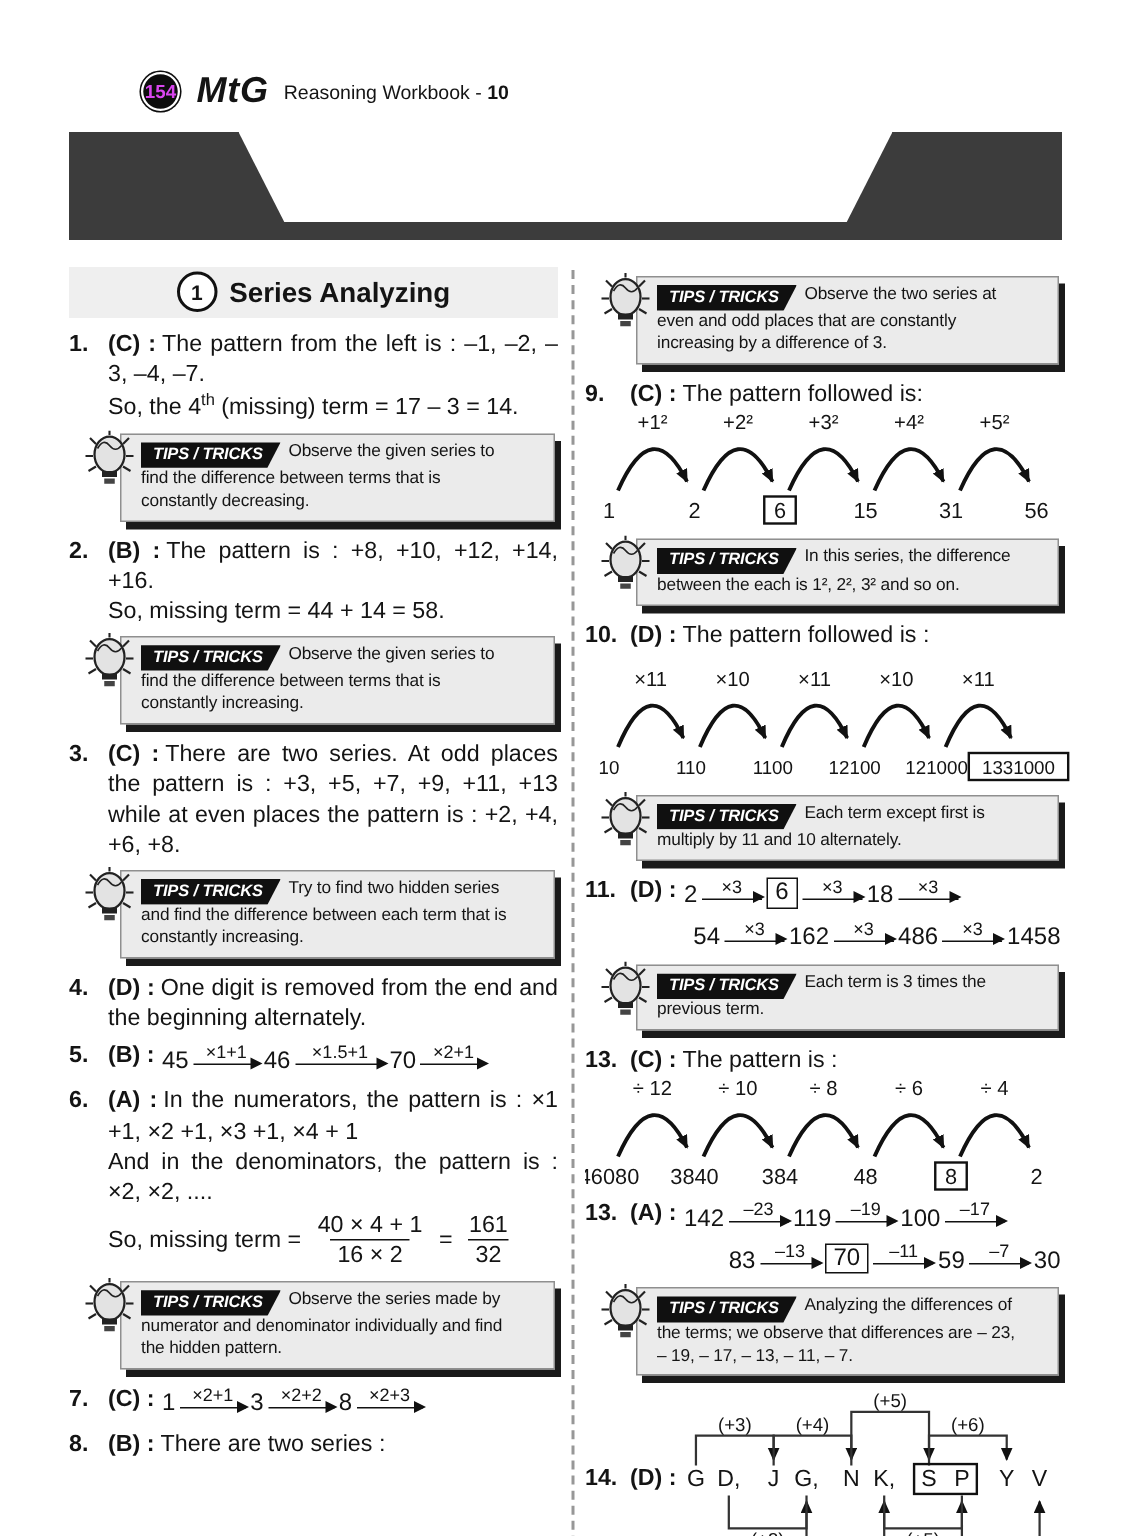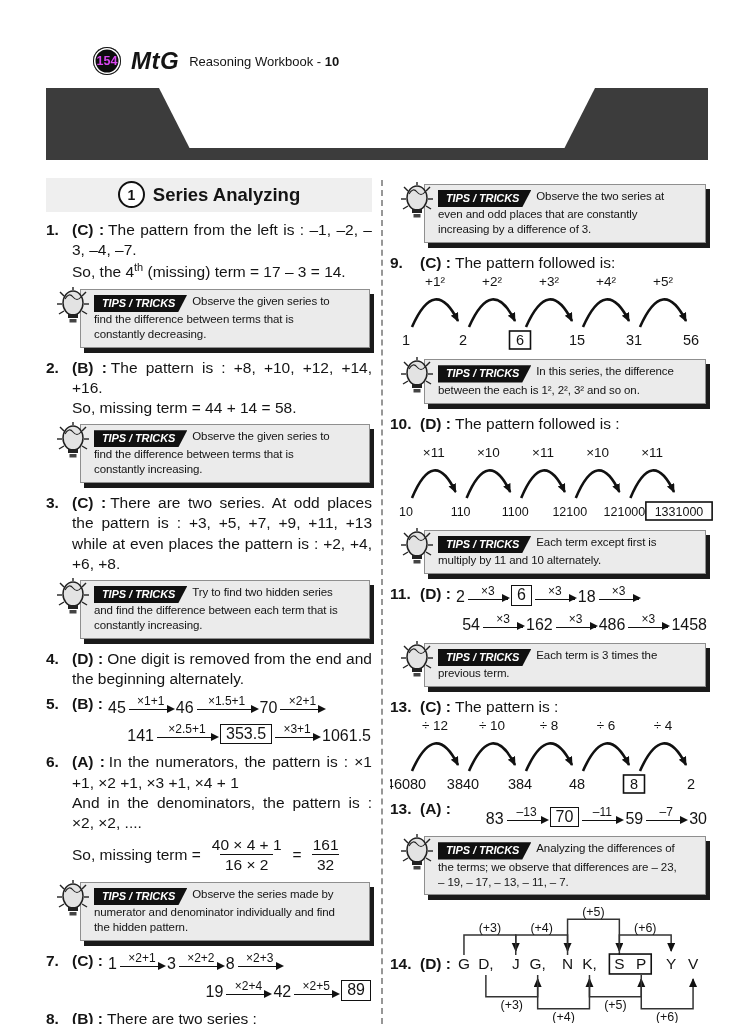--- a/index.html
+++ b/index.html
@@ -208,33 +208,20 @@
                   <span class="term">46</span>
                   <span class="arr">
                     <span class="albl">×1.5+1</span>
                     <span class="ashaft" style="width: 60px;"></span>
                   </span>
                   <span class="term">70</span>
                   <span class="arr">
                     <span class="albl">×2+1</span>
                     <span class="ashaft" style="width: 44px;"></span>
                   </span>
-                </div>
-                <div class="seq-row cont">
-                  <span class="term">141</span>
-                  <span class="arr">
-                    <span class="albl">×2.5+1</span>
-                    <span class="ashaft" style="width: 60px;"></span>
-                  </span>
-                  <span class="term boxed">353.5</span>
-                  <span class="arr">
-                    <span class="albl">×3+1</span>
-                    <span class="ashaft" style="width: 44px;"></span>
-                  </span>
-                  <span class="term">1061.5</span>
                 </div>
               </div>
           </div>
         </div>
       </div>
 
       <div class="item">
         <span class="inum">6.</span>
         <div class="ibody">
           <b class="ans">(A) :</b><span>In the numerators, the pattern is : ×1 +1, ×2 +1, ×3 +1, ×4 + 1</span>
@@ -287,33 +274,20 @@
                   <span class="term">3</span>
                   <span class="arr">
                     <span class="albl">×2+2</span>
                     <span class="ashaft" style="width: 44px;"></span>
                   </span>
                   <span class="term">8</span>
                   <span class="arr">
                     <span class="albl">×2+3</span>
                     <span class="ashaft" style="width: 44px;"></span>
                   </span>
-                </div>
-                <div class="seq-row cont">
-                  <span class="term">19</span>
-                  <span class="arr">
-                    <span class="albl">×2+4</span>
-                    <span class="ashaft" style="width: 44px;"></span>
-                  </span>
-                  <span class="term">42</span>
-                  <span class="arr">
-                    <span class="albl">×2+5</span>
-                    <span class="ashaft" style="width: 44px;"></span>
-                  </span>
-                  <span class="term boxed">89</span>
                 </div>
               </div>
           </div>
         </div>
       </div>
 
       <div class="item">
         <span class="inum">8.</span>
         <div class="ibody">
           <b class="ans">(B) :</b><span>There are two series :</span>
@@ -523,20 +497,37 @@
           <rect x="233.505" y="56" width="20.990000000000002" height="18" fill="none" stroke="#111" stroke-width="1.6"></rect>
           <text x="301" y="70" text-anchor="middle" font-size="14.5">2</text>
         </svg>
 
       <div class="item">
         <span class="inum">13.</span>
         <div class="ibody">
           <div class="seqline">
             <b class="ans">(A) :</b>
             <div class="seqwrap">
+                <div class="seq-row">
+                  <span class="term">142</span>
+                  <span class="arr">
+                    <span class="albl">–23</span>
+                    <span class="ashaft" style="width: 40px;"></span>
+                  </span>
+                  <span class="term">119</span>
+                  <span class="arr">
+                    <span class="albl">–19</span>
+                    <span class="ashaft" style="width: 40px;"></span>
+                  </span>
+                  <span class="term">100</span>
+                  <span class="arr">
+                    <span class="albl">–17</span>
+                    <span class="ashaft" style="width: 40px;"></span>
+                  </span>
+                </div>
                 <div class="seq-row cont">
                   <span class="term">83</span>
                   <span class="arr">
                     <span class="albl">–13</span>
                     <span class="ashaft" style="width: 40px;"></span>
                   </span>
                   <span class="term boxed">70</span>
                   <span class="arr">
                     <span class="albl">–11</span>
                     <span class="ashaft" style="width: 40px;"></span>

